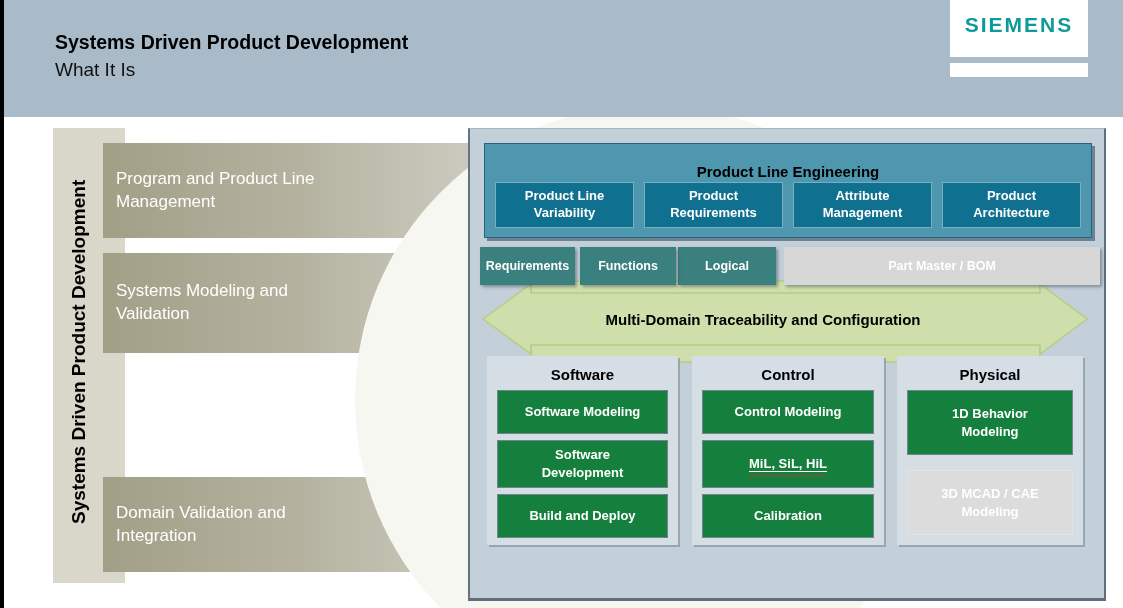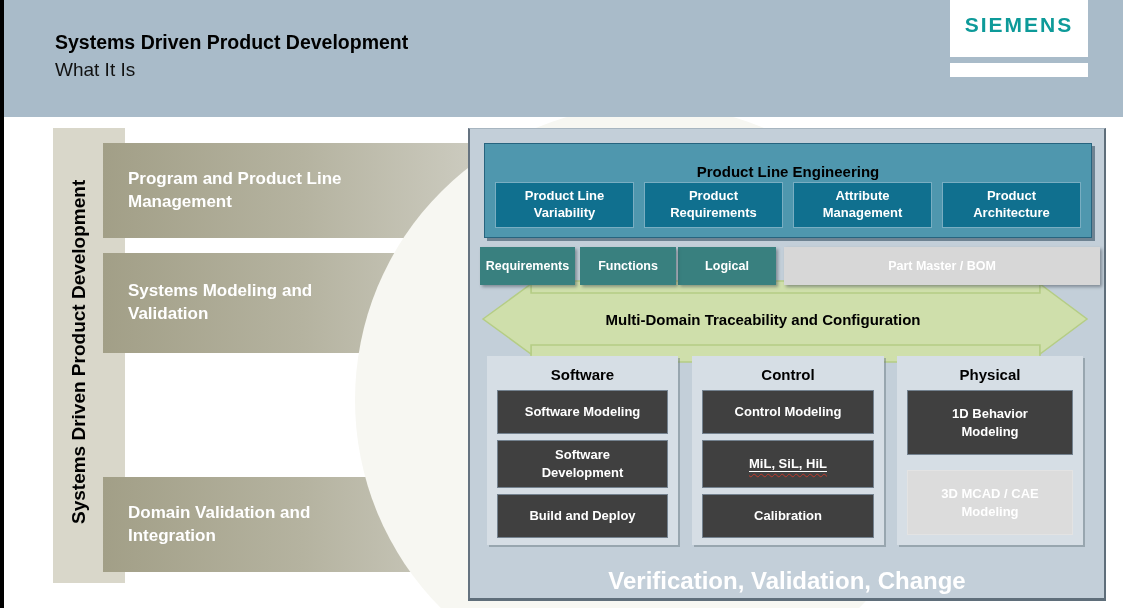--- a/index.html
+++ b/index.html
@@ -23,21 +23,21 @@
   .v-band{position:absolute;left:53px;top:128px;width:72px;height:455px;background:#d9d7ca;z-index:1;}
   .v-label{position:absolute;left:53px;top:128px;width:52px;height:448px;z-index:2;
            display:flex;align-items:center;justify-content:center;
            writing-mode:vertical-rl;transform:rotate(180deg);
            font-size:19px;font-weight:bold;color:#000;white-space:nowrap;}
 
   
   .bar{position:absolute;left:103px;width:365px;z-index:2;
        background:linear-gradient(to right,#a29f87 0%,#b5b3a0 55%,#cbcabe 100%);
        display:flex;align-items:center;}
-  .bar .bar-label{padding-left:25px;font-size:17px;font-weight:bold;color:#fff;
+  .bar .bar-label{padding-left:13px;font-size:17px;font-weight:normal;color:#fff;
                   line-height:1.35;white-space:pre-line;}
   .bar1{top:143px;height:95px;}
   .bar2{top:253px;height:100px;}
   .bar3{top:368px;height:97px;}
   .bar4{top:477px;height:95px;}
 
   
   .circle{position:absolute;left:355px;top:105px;width:590px;height:590px;border-radius:50%;
           background:#f7f7f2;z-index:3;}
 
@@ -72,21 +72,21 @@
                font-size:15px;font-weight:bold;color:#000;}
 
   
   .col{position:absolute;top:228px;height:189px;background:#d6dee5;
        box-shadow:2px 2px 0 rgba(100,115,125,.45);box-sizing:border-box;padding-top:2px;}
   .col-software{left:19px;width:191px;}
   .col-control{left:224px;width:192px;}
   .col-physical{left:429px;width:186px;}
   .col-title{height:32px;display:flex;align-items:center;justify-content:center;
              font-size:15px;font-weight:bold;color:#000;}
-  .cbox{margin:0 10px 6px 10px;background:#404040;border:1px solid #74828f;box-sizing:border-box;
+  .cbox{margin:0 10px 6px 10px;background:#15803d;border:1px solid #74828f;box-sizing:border-box;
         display:flex;align-items:center;justify-content:center;text-align:center;
         color:#fff;font-weight:bold;font-size:13px;line-height:1.35;white-space:pre-line;}
   .h44{height:44px;} .h48{height:48px;} .h65{height:65px;}
   .gap15{margin-top:15px;}
   .cbox.disabled{background:#dcdcdc;border:1px solid #e3e3e3;color:#fff;}
   .u-white{text-decoration:underline;text-decoration-color:#fff;text-underline-offset:3px;}
   .u-red{text-decoration:underline wavy #c0392b;text-decoration-thickness:1px;text-underline-offset:5px;}
 
   
   .panel-footer{position:absolute;left:0;top:436px;width:638px;height:34px;
@@ -174,18 +174,17 @@
       </div>
 
       <div class="col col-physical">
         <div class="col-title">Physical</div>
         <div class="cbox h65">1D Behavior
 Modeling</div>
         <div class="cbox h65 gap15 disabled">3D MCAD / CAE
 Modeling</div>
       </div>
 
-      <div class="panel-footer">Verification, Validation, Change</div>
 
     </div>
   </div>
 
 </div>
 
 </body></html>

